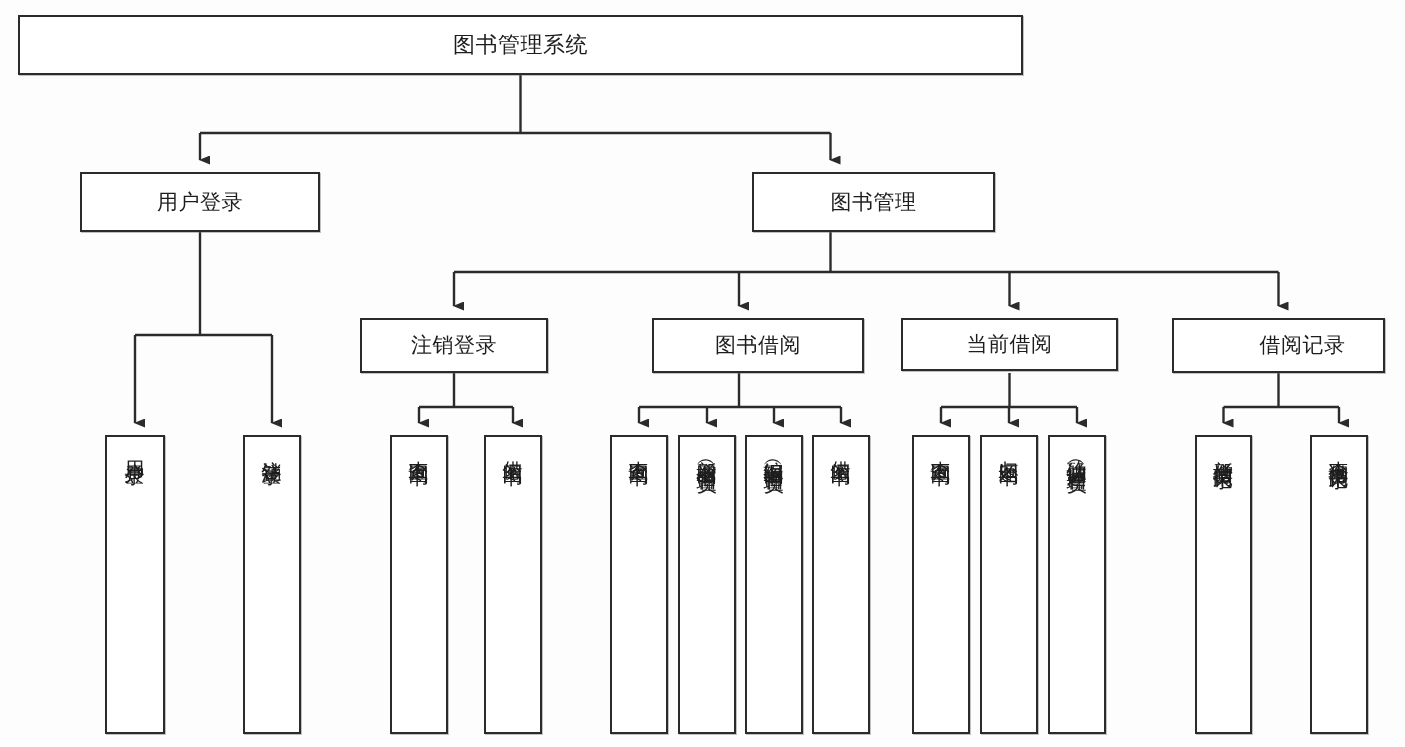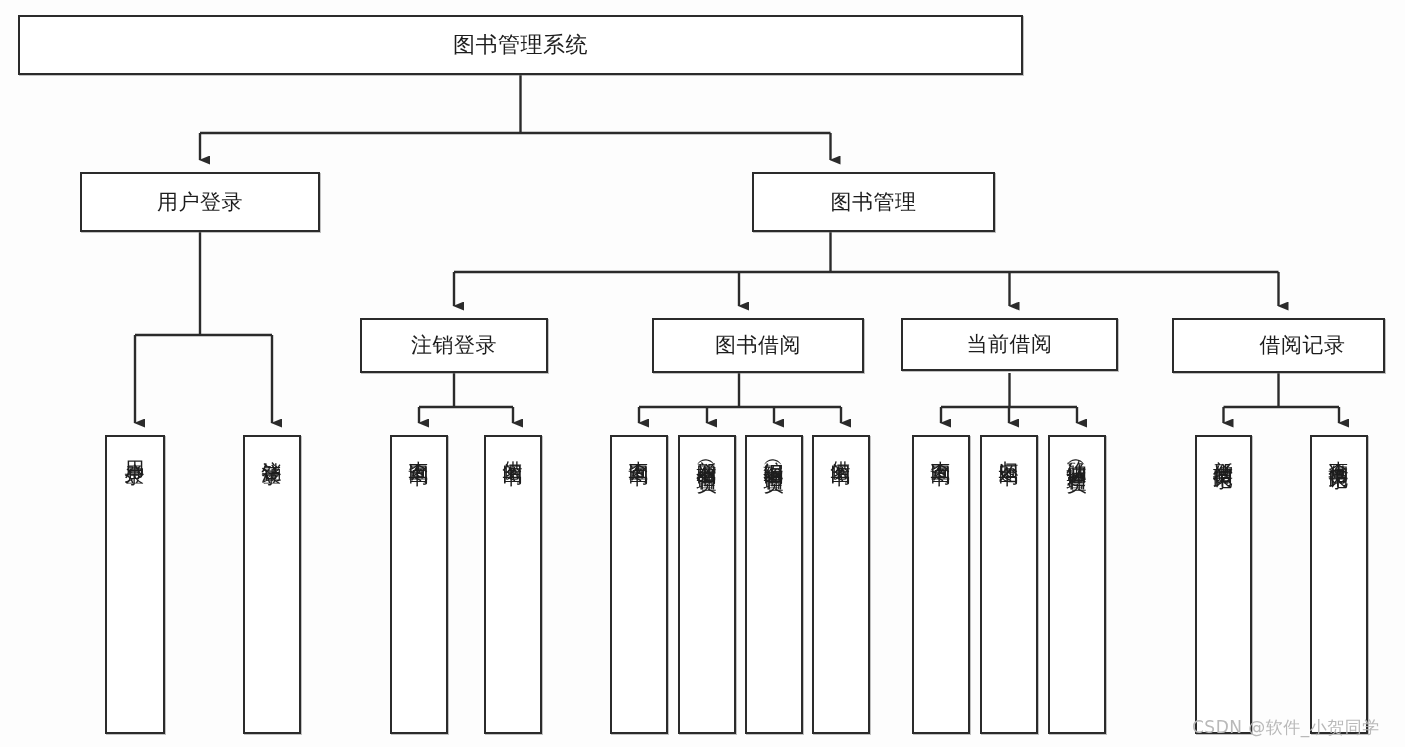--- a/index.html
+++ b/index.html
@@ -173,14 +173,13 @@
         <div class="node-label">确认归还（管理员）</div>
       </div>
       <div class="node vertical" style="left: 1195px; top: 435px; width: 57px; height: 299px;">
         <div class="node-label">新增借阅记录</div>
       </div>
       <div class="node vertical" style="left: 1310px; top: 435px; width: 58px; height: 299px;">
         <div class="node-label">查询借阅记录</div>
       </div>
     </div>
 
-  <div class="watermark" style="left:1192px; top:716px;">CSDN @软件_小贺同学</div>
 </div>
 
 </body></html>

